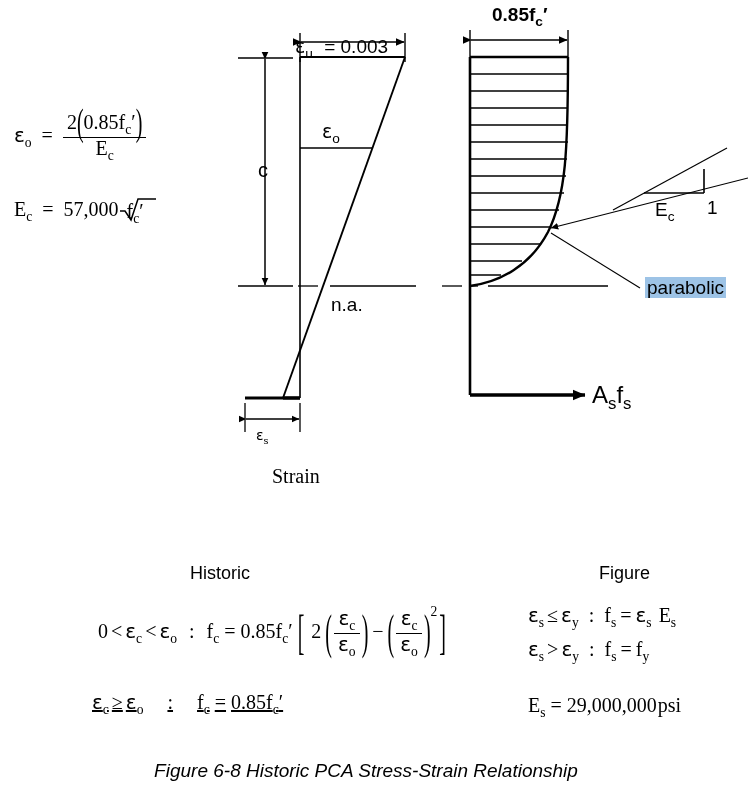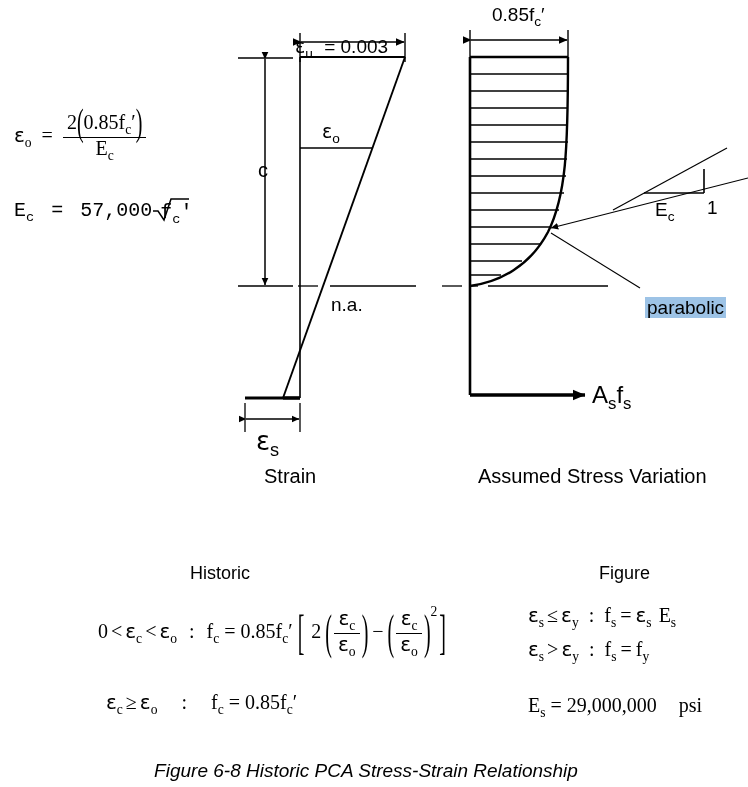--- a/index.html
+++ b/index.html
@@ -138,21 +138,21 @@
 
   <div class="txt mth" style="left:14px;top:112px;">
     <span class="greek">ε</span><sub>o</sub>
     <span style="padding:0 5px;">=</span>
     <span class="frac">
       <span class="num"><span>2</span><span class="par">(</span><span>0.85f</span><sub>c</sub><span>′</span><span class="par">)</span></span>
       <span class="den"><span>E</span><sub>c</sub></span>
     </span>
   </div>
 
-  <div class="txt mth" style="left:14px;top:196px;font-family:Liberation Mono, monospace;">
+  <div class="txt mth" style="left:14px;top:196px;">
     <span>E</span><sub>c</sub>
     <span style="padding:0 5px;">=</span>
     <span>57,000</span><span class="rad">
       <svg width="38" height="26" viewBox="0 0 38 26" style="vertical-align:-6px;">
         <path d="M1,15 L6,15 L12,24 L19,3 L37,3" fill="none" stroke="#000" stroke-width="1.5"></path>
       </svg></span><span style="position:relative;left:-30px;top:2px;"><span>f</span><sub>c</sub><span>′</span></span>
   </div>
 
   <div class="txt lbl" style="left:295px;top:5px;margin-top:32px;">
     <span class="greek">ε</span><sub style="font-size:0.72em;">u</sub>
@@ -160,65 +160,64 @@
   </div>
 
   <div class="txt lbl" style="left:258px;top:160px;font-size:20px;">c</div>
 
   <div class="txt lbl" style="left:322px;top:122px;">
     <span class="greek">ε</span><sub style="font-size:0.72em;">o</sub>
   </div>
 
   <div class="txt lbl" style="left:331px;top:263px;margin-top:32px;">n.a.</div>
 
-  <div class="txt lbl" style="left:256px;top:428px;font-size:26px;">
+  <div class="txt lbl" style="left:256px;top:428px;font-size:14px;">
     <span class="greek">ε</span><sub style="font-size:0.7em;">s</sub>
   </div>
 
-  <div class="txt cap-diagram" style="left:264px;top:466px;">Strain</div>
-
-  <div class="txt lbl" style="left:492px;top:5px;">
+  <div class="txt cap-diagram" style="left:272px;top:466px;font-family:Liberation Serif, serif;">Strain</div>
+
+  <div class="txt lbl" style="left:492px;top:5px;font-weight:bold;">
     <span>0.85f</span><sub style="font-size:0.72em;">c</sub><span>′</span>
   </div>
 
   <div class="txt lbl" style="left:707px;top:198px;">1</div>
 
   <div class="txt lbl" style="left:655px;top:200px;">
     <span>E</span><sub style="font-size:0.72em;">c</sub>
   </div>
 
-  <div class="txt lbl" style="left:645px;top:278px;margin-top:20px;">
+  <div class="txt lbl" style="left:645px;top:278px;">
     <span class="hl">parabolic</span>
   </div>
 
   <div class="txt lbl" style="left:592px;top:383px;font-size:24px;">
     <span>A</span><sub style="font-size:0.7em;">s</sub><span>f</span><sub style="font-size:0.7em;">s</sub>
   </div>
 
-  <div class="txt cap-diagram" style="left:478px;top:466px;">Assumed Stress Variation</div>
 
   <div class="txt sect-head" style="left:190px;top:564px;">Historic</div>
 
   <div class="txt mth" style="left:98px;top:605px;">
     <span>0</span><span style="padding:0 3px;">&lt;</span><span class="greek">ε</span><sub>c</sub><span style="padding:0 3px;">&lt;</span><span class="greek">ε</span><sub>o</sub><span style="padding:0 12px;">:</span><span>f</span><sub>c</sub><span style="padding:0 5px;">=</span><span>0.85f</span><sub>c</sub><span>′</span><span class="brk" style="padding-left:5px;">[</span><span style="padding-left:7px;">2</span><span class="brk" style="padding-left:4px;">(</span><span class="frac" style="padding:0 2px;"><span class="num"><span class="greek">ε</span><sub>c</sub></span><span class="den"><span class="greek">ε</span><sub>o</sub></span></span><span class="brk" style="padding-right:4px;">)</span><span>−</span><span class="brk" style="padding-left:4px;">(</span><span class="frac" style="padding:0 2px;"><span class="num"><span class="greek">ε</span><sub>c</sub></span><span class="den"><span class="greek">ε</span><sub>o</sub></span></span><span class="brk">)</span><sup style="vertical-align:22px;">2</sup><span class="brk" style="padding-left:2px;">]</span>
   </div>
 
-  <div class="txt mth" style="left:106px;top:692px;">
+  <div class="txt mth" style="left:92px;top:692px;text-decoration:underline;">
     <span class="greek">ε</span><sub>c</sub><span style="padding:0 3px;">≥</span><span class="greek">ε</span><sub>o</sub><span style="padding:0 24px;">:</span><span>f</span><sub>c</sub><span style="padding:0 5px;">=</span><span>0.85f</span><sub>c</sub><span>′</span>
   </div>
 
   <div class="txt sect-head" style="left:599px;top:564px;">Figure</div>
 
   <div class="txt mth" style="left:528px;top:639px;">
     <span class="greek">ε</span><sub>s</sub><span style="padding:0 3px;">&gt;</span><span class="greek">ε</span><sub>y</sub><span style="padding:0 10px;">:</span><span>f</span><sub>s</sub><span style="padding:0 4px;">=</span><span>f</span><sub>y</sub>
   </div>
 
   <div class="txt mth" style="left:528px;top:605px;">
     <span class="greek">ε</span><sub>s</sub><span style="padding:0 3px;">≤</span><span class="greek">ε</span><sub>y</sub><span style="padding:0 10px;">:</span><span>f</span><sub>s</sub><span style="padding:0 4px;">=</span><span class="greek">ε</span><sub>s</sub><span style="padding-left:7px;">E</span><sub>s</sub>
   </div>
 
   <div class="txt mth" style="left:528px;top:695px;">
-    <span>E</span><sub>s</sub><span style="padding:0 5px;">=</span><span>29,000,000</span><span style="padding-left:22px;">psi</span>
+    <span>E</span><sub>s</sub><span style="padding:0 5px;">=</span><span>29,000,000</span><span style="padding-left:1px;">psi</span>
   </div>
 
   <div class="fig-caption" style="top:760px;">Figure 6-8  Historic PCA Stress-Strain Relationship</div>
 
 </div>
 
 </body></html>

